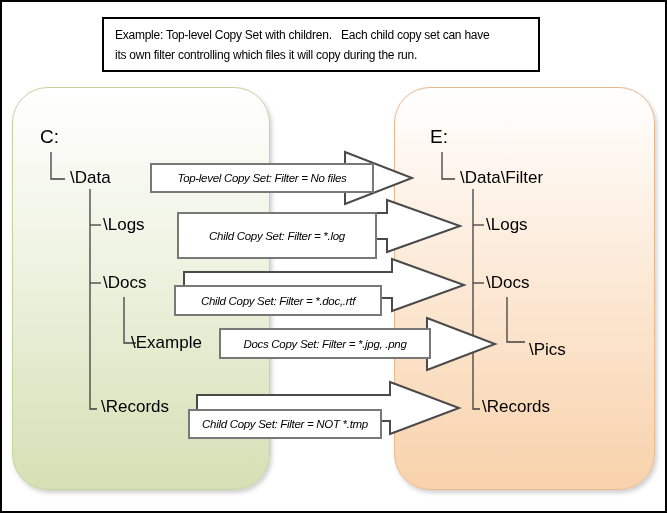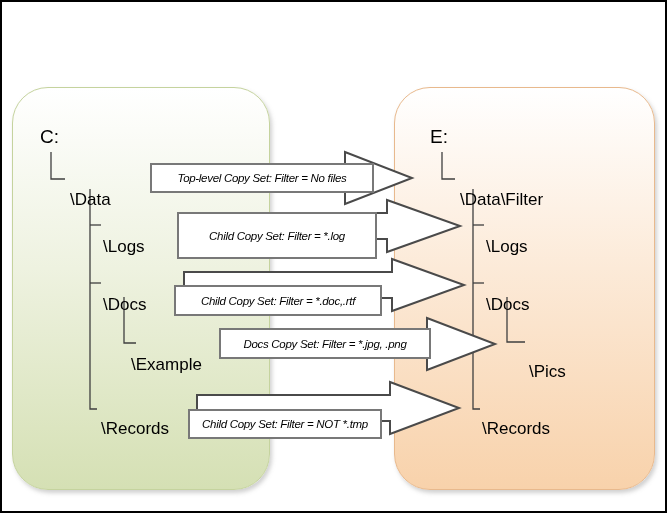--- a/index.html
+++ b/index.html
@@ -34,36 +34,40 @@
   .panel.dest{
     left:392px;width:261px;
     border:1.5px solid var(--dest-panel-border,#e8b98d);
     background:linear-gradient(to bottom,var(--dest-panel-fill-top,#ffffff) 0%,#fcead8 45%,var(--dest-panel-fill-bottom,#f8d2ab) 100%);
   }
   
   svg.layer{position:absolute;left:0;top:0;z-index:2;}
   svg.layer path.tree{fill:none;stroke:var(--tree-line,#3f3f3f);stroke-width:1.3;}
   svg.layer polygon.block-arrow{fill:#ffffff;stroke:var(--arrow-outline,#4a4a4a);stroke-width:2;stroke-linejoin:miter;}
   
-  .node{position:absolute;z-index:3;font-size:17px;line-height:18px;color:#000;white-space:pre;margin-top:22px;}
+  .node{position:absolute;z-index:3;font-size:17px;line-height:18px;color:#000;white-space:pre;}
   .drive{position:absolute;z-index:3;font-size:19px;line-height:22px;color:#000;}
   
   .filter-box{
     position:absolute;z-index:4;box-sizing:border-box;
     border:2px solid var(--box-border,#787878);background:#fff;
     font-size:11.5px;letter-spacing:-0.3px;color:#000;
     text-align:center;white-space:nowrap;
     display:flex;align-items:center;justify-content:center;font-style:italic;
   }
 </style>
 </head>
 <body>
 
 <div id="stage">
 
+  <div class="title-box">
+    <div class="title-line">Example: Top-level Copy Set with children.   Each child copy set can have</div>
+    <div class="title-line">its own filter controlling which files it will copy during the run.</div>
+  </div>
 
   <div class="panel source"></div>
   <div class="panel dest"></div>
 
   <svg class="layer" width="663" height="509" viewBox="0 0 663 509">
 
     <path class="tree" d="M49,150 L49,177 L63,177"></path>
     <path class="tree" d="M88,187 L88,407 L95,407"></path>
     <path class="tree" d="M88,223 L99,223"></path>
     <path class="tree" d="M88,281 L99,281"></path>

